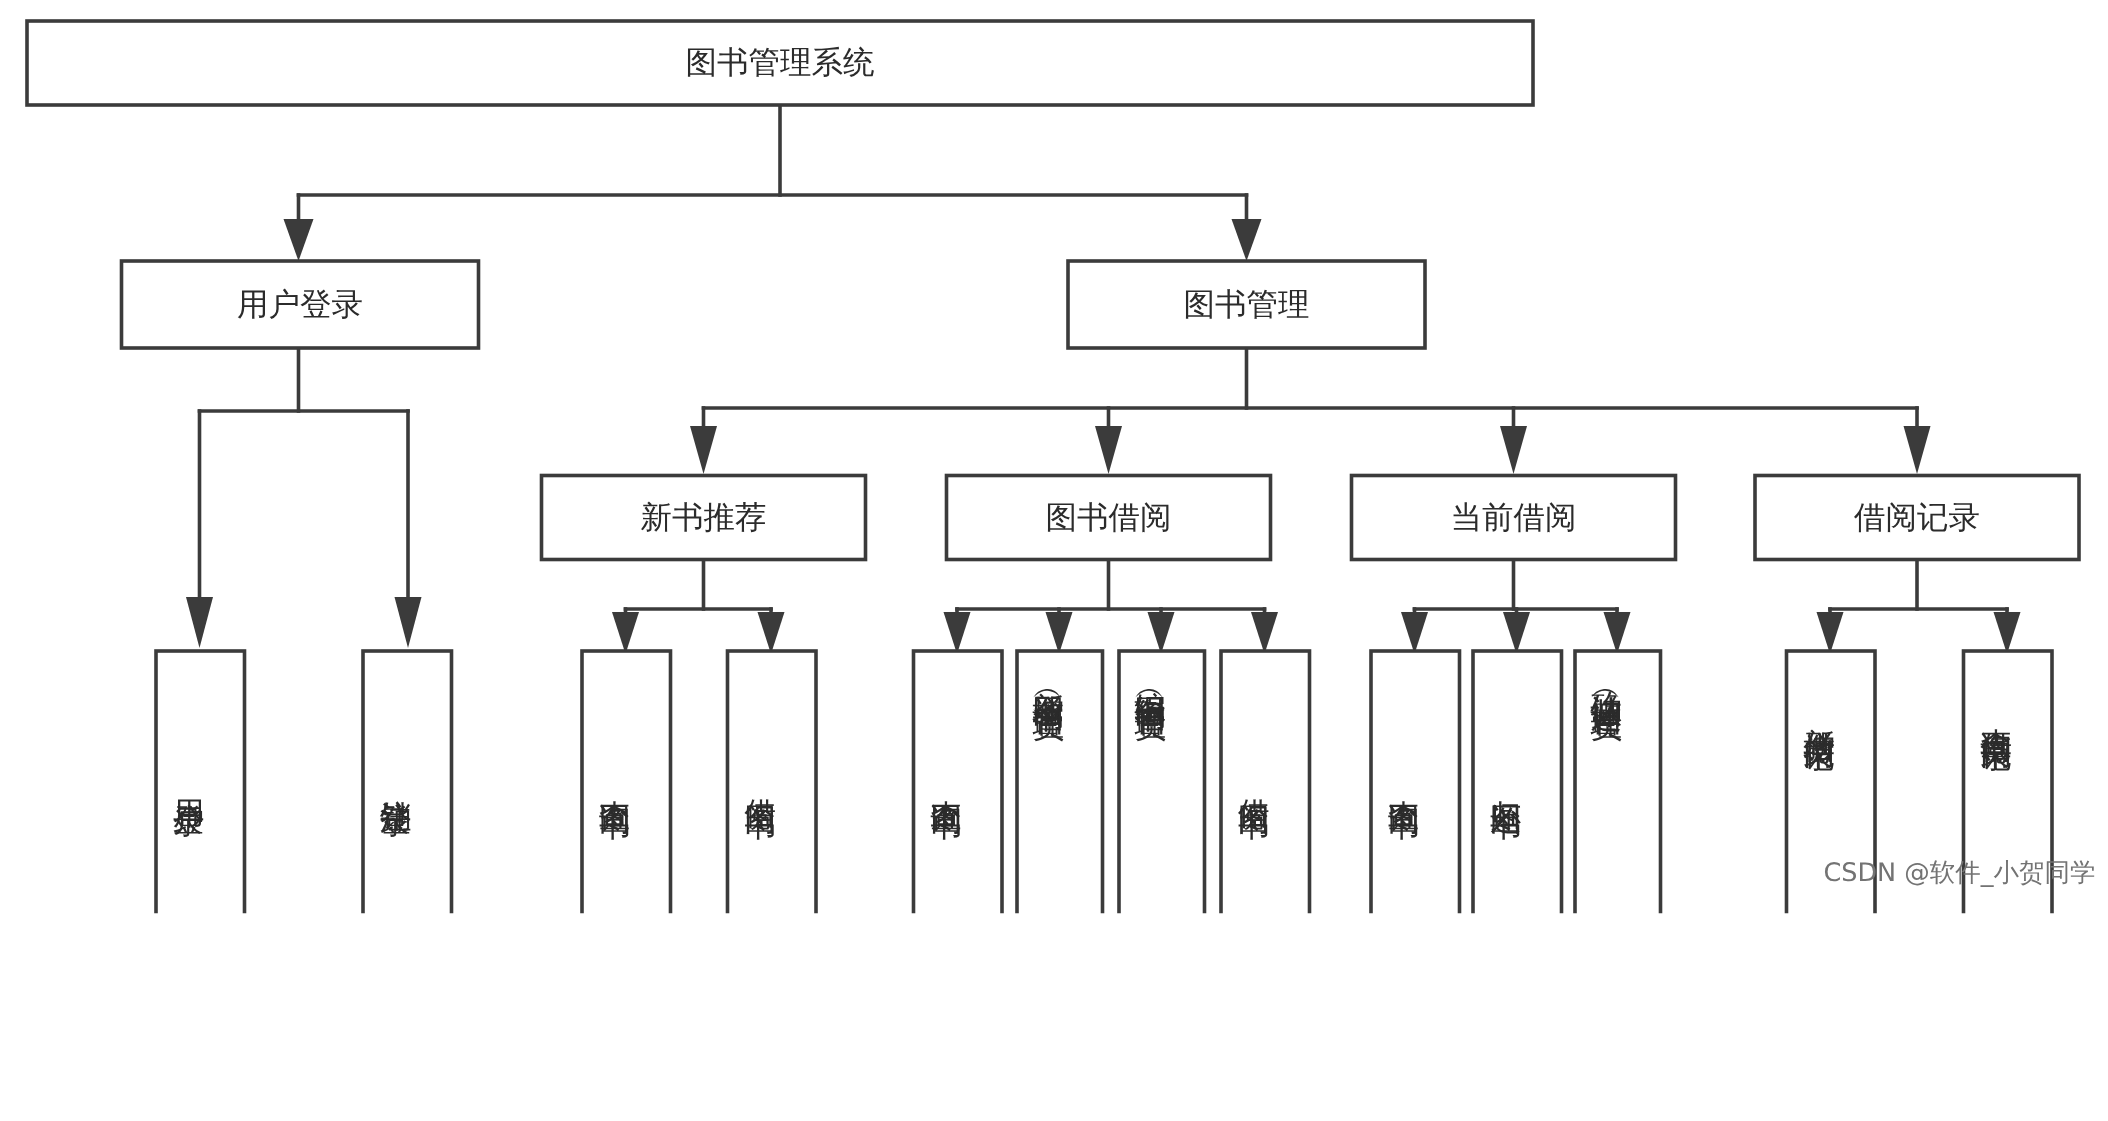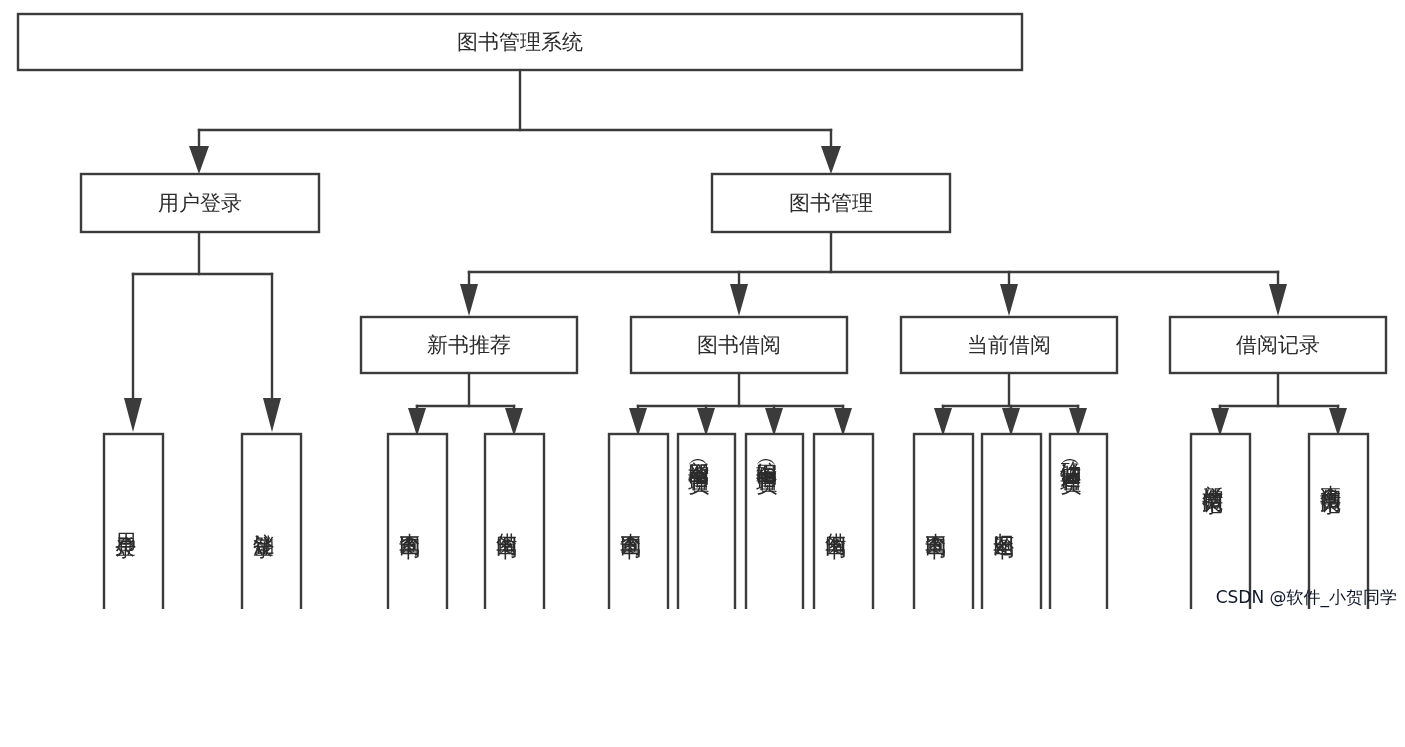--- a/index.html
+++ b/index.html
@@ -52,24 +52,24 @@
     font-size: 21px;
     fill: #2b2b2b;
     writing-mode: vertical-rl;
     text-orientation: upright;
     dominant-baseline: hanging;
     letter-spacing: 2px;
   }
   .watermark-text {
     position: absolute;
     right: 8px;
-    bottom: 0;
+    bottom: 16px;
     font-family: "DejaVu Sans", "Liberation Sans", sans-serif;
     font-size: 17px;
-    color: #0f172a;
+    color: #737373;
     white-space: nowrap;
     pointer-events: none;
   }
 </style>
 </head>
 <body>
 
 <div id="diagram-root">
 
   <svg class="diagram-canvas" viewBox="0 0 1405 747">

